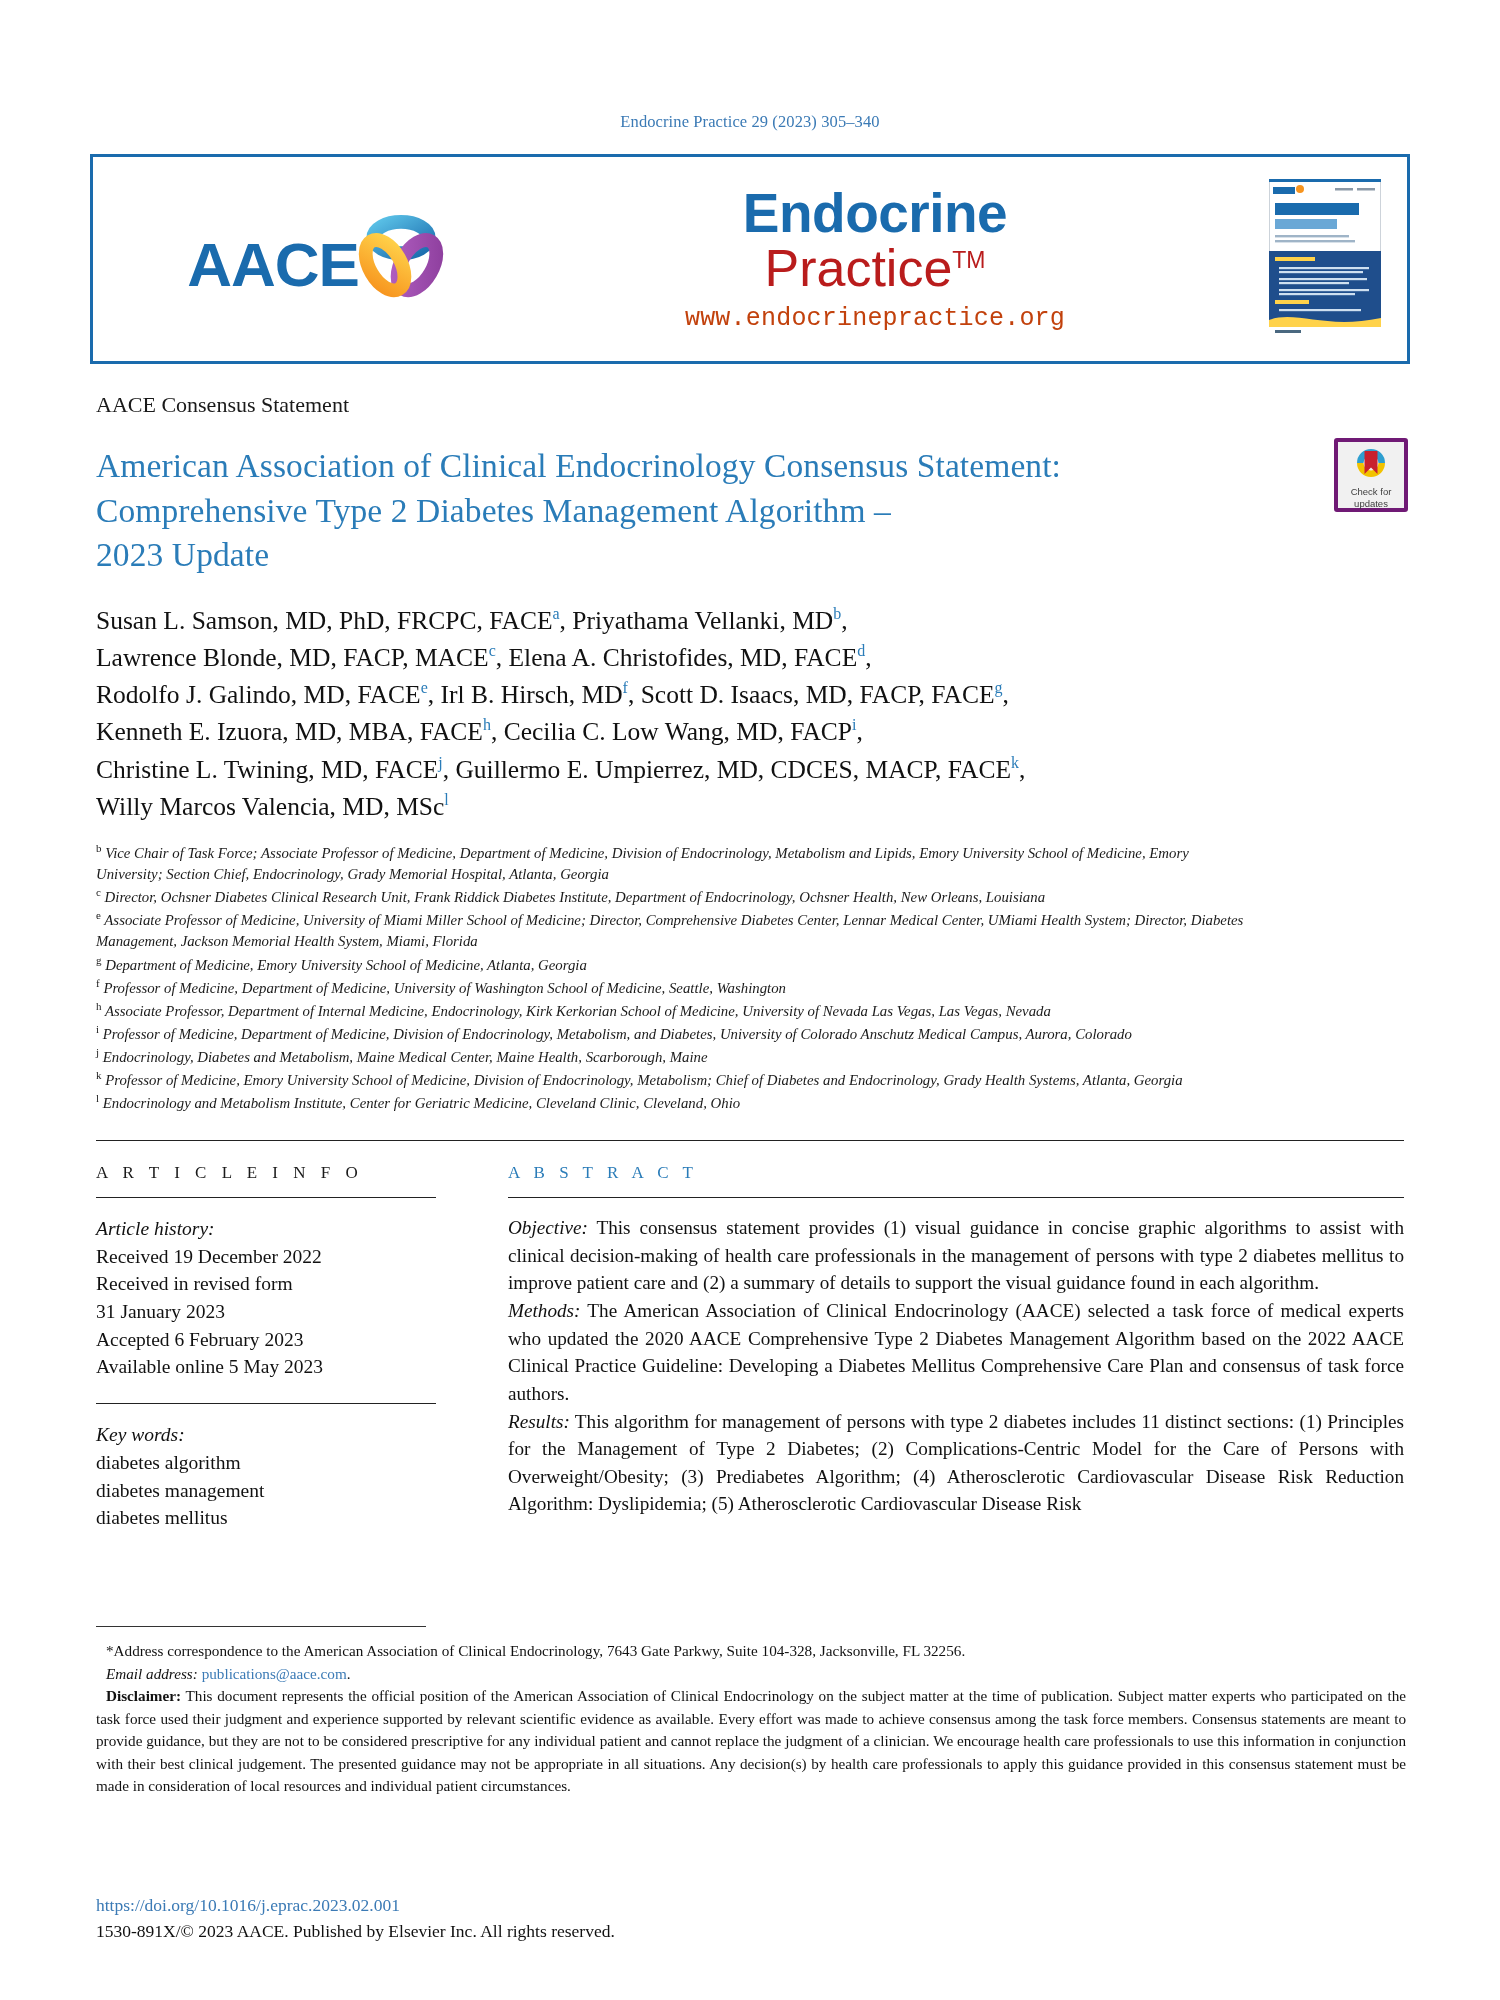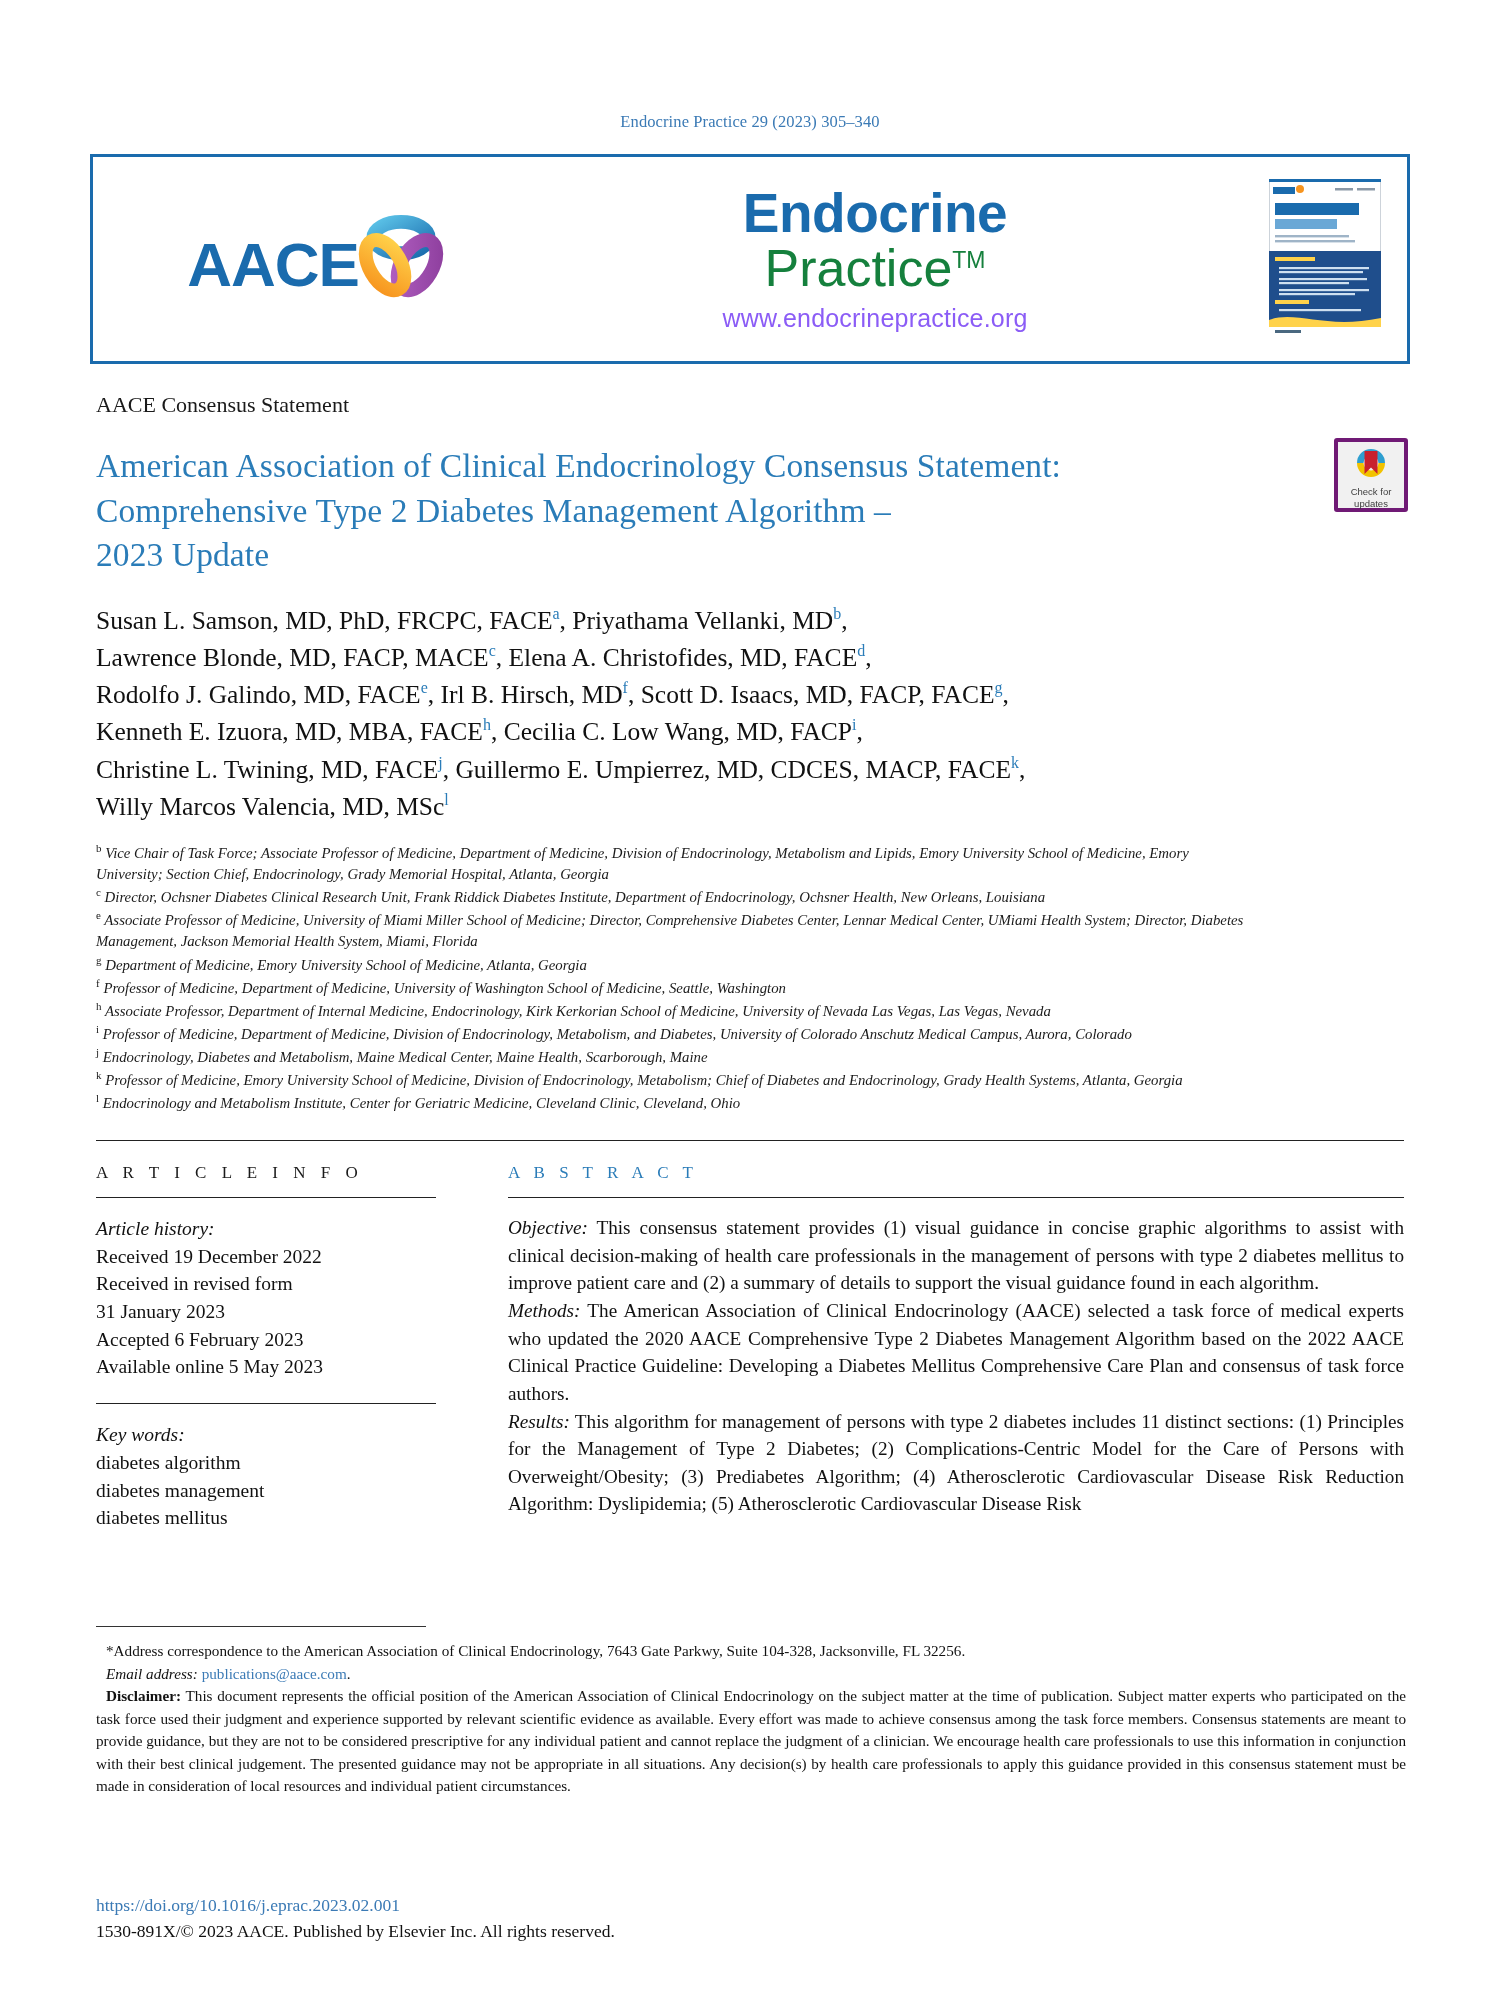--- a/index.html
+++ b/index.html
@@ -66,33 +66,33 @@
     font-weight: bold;
     font-size: 55px;
     color: #1a6bad;
     line-height: 1.02;
     letter-spacing: -.5px;
   }
   .ep-line2 {
     font-family: "Liberation Sans", sans-serif;
     font-weight: normal;
     font-size: 52px;
-    color: #15803d;
+    color: #b91c1c;
     line-height: 1.05;
     letter-spacing: 0px;
   }
   .ep-tm {
     font-size: 23px;
     vertical-align: super;
     letter-spacing: 0;
   }
   .ep-url {
-    font-family: Liberation Sans, sans-serif;
+    font-family: Liberation Mono, monospace;
     font-size: 25px;
-    color: #8b5cf6;
+    color: #c2410c;
     margin-top: 8px;
     letter-spacing: .2px;
   }
   .banner-right {
     width: 150px;
     display: flex;
     align-items: center;
     justify-content: center;
     padding-right: 14px;
   }

